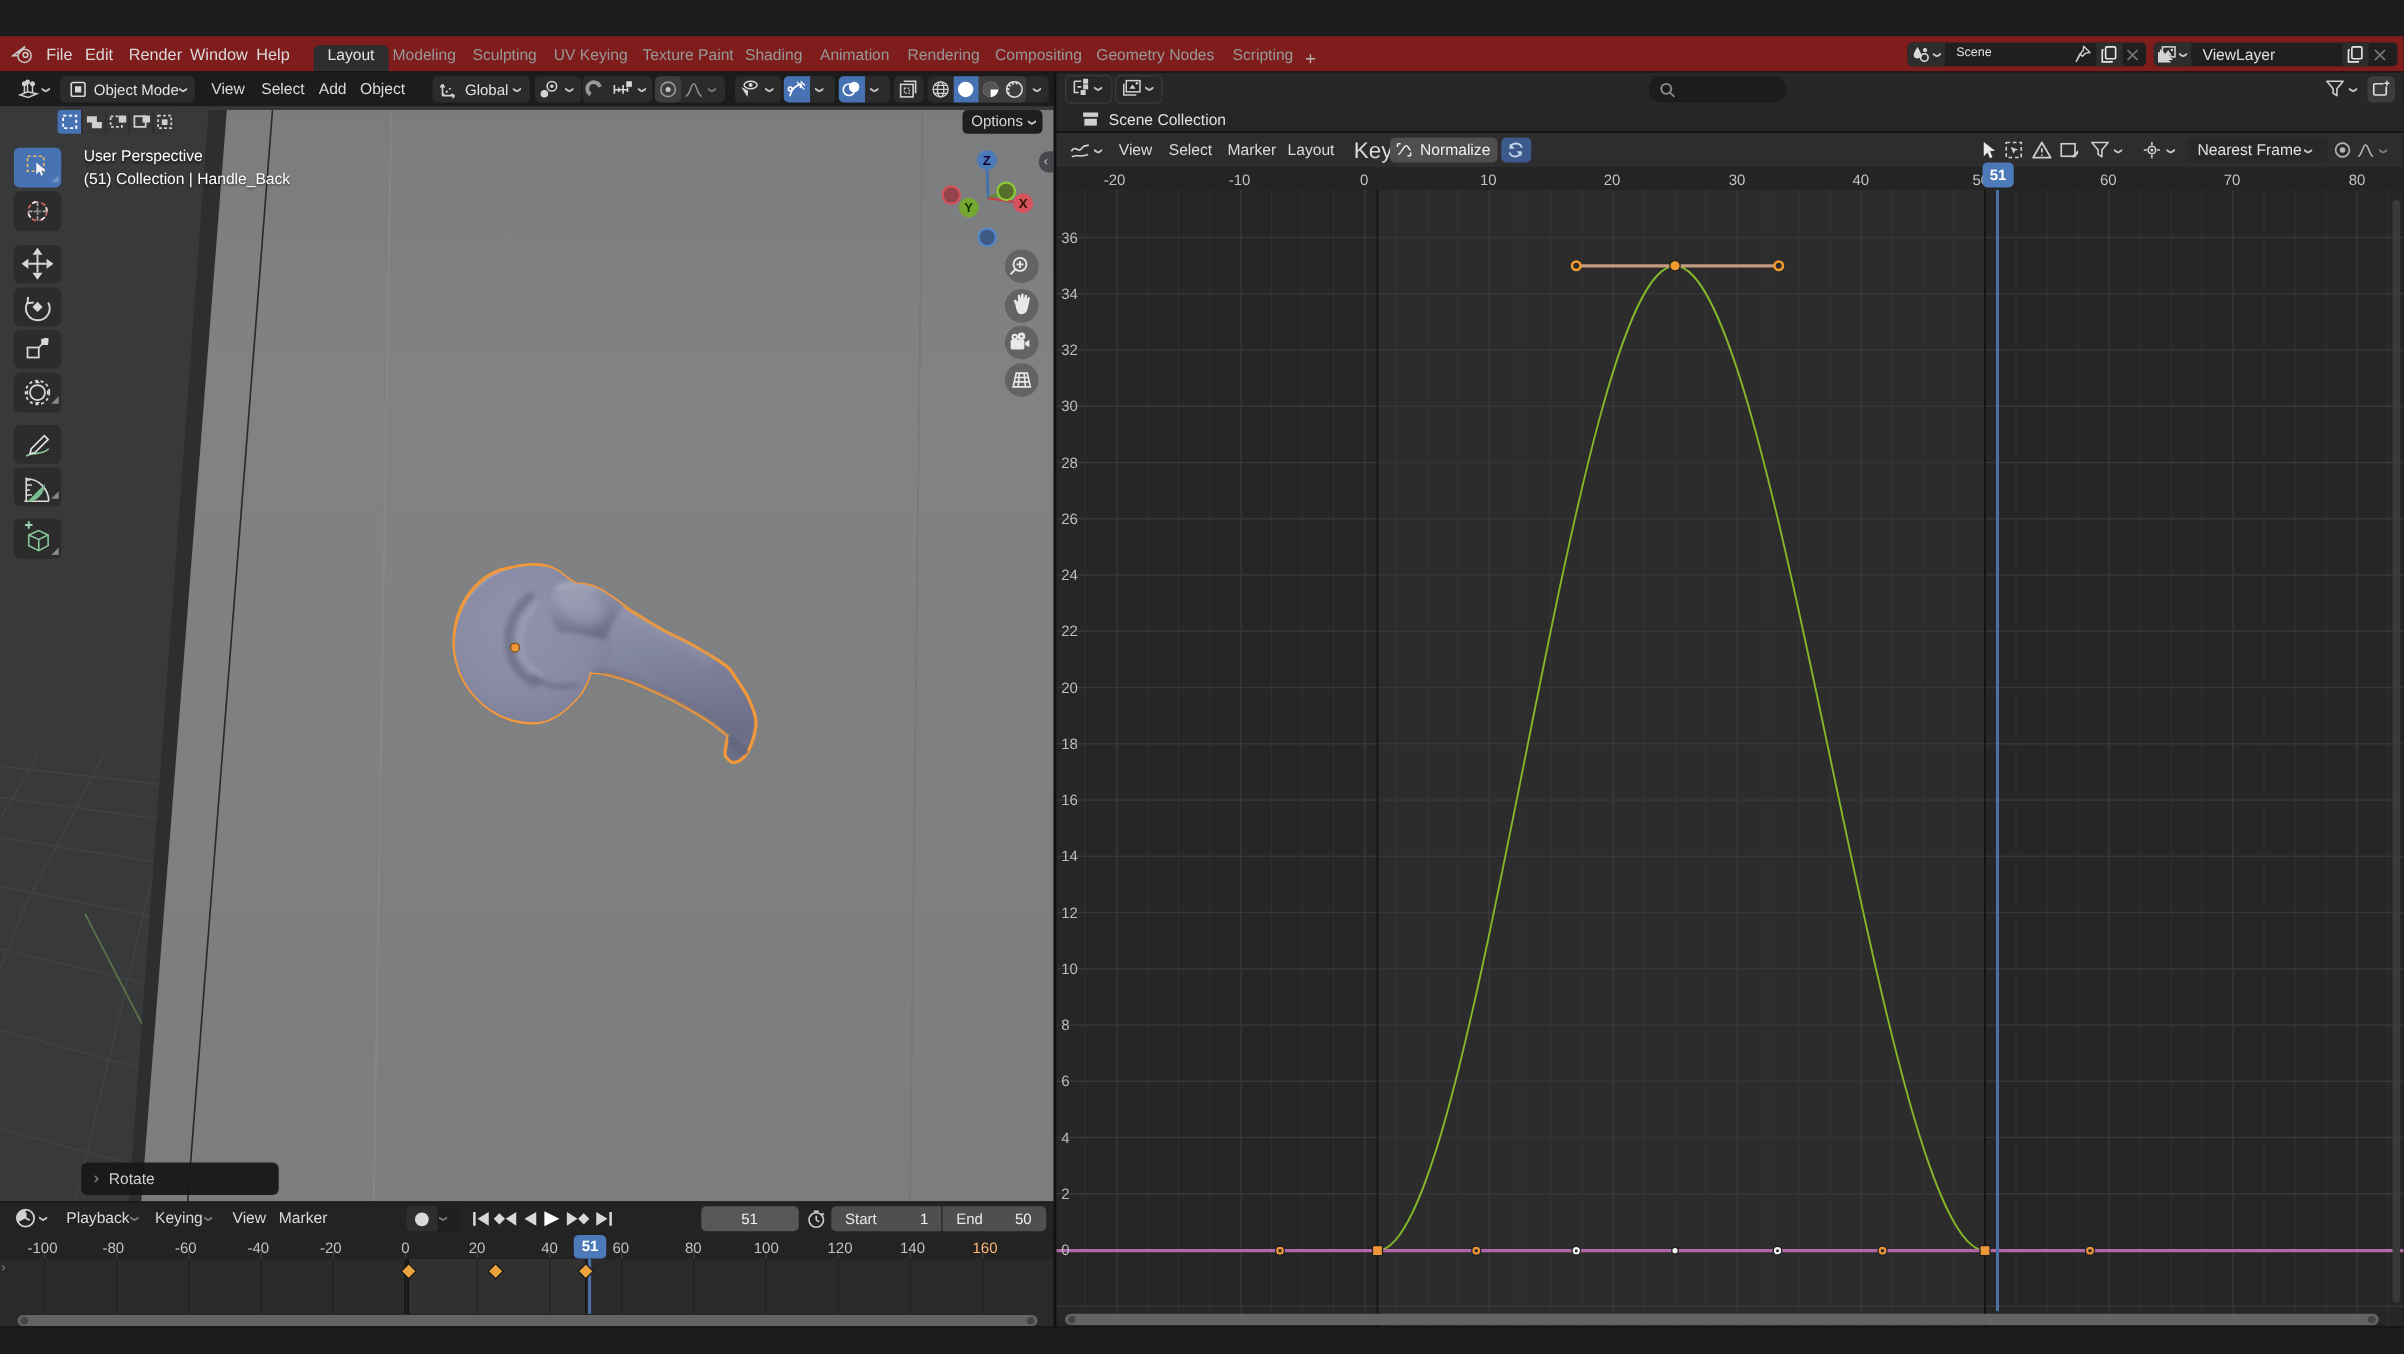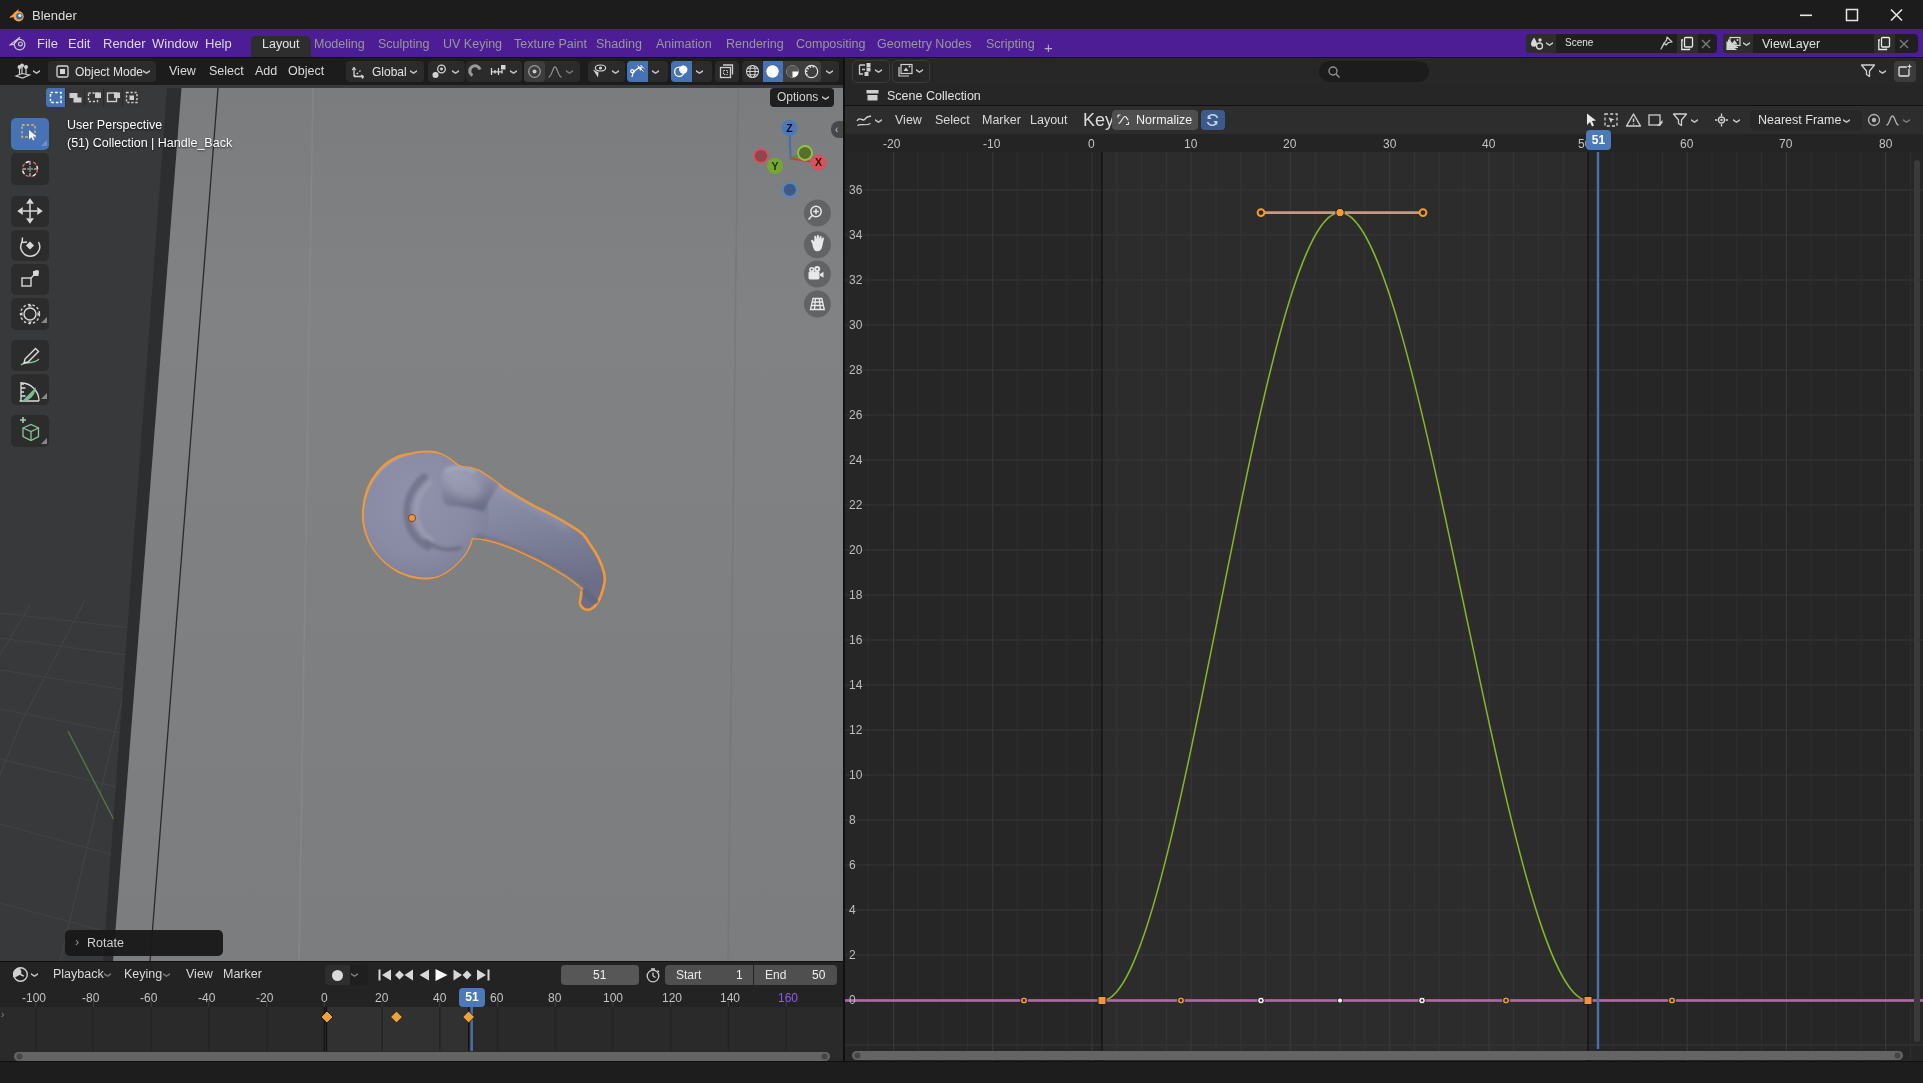--- a/index.html
+++ b/index.html
@@ -7,21 +7,21 @@
   font-family:"Liberation Sans", sans-serif; color:#d8d8d8; font-size:12px; }
 #root { position:relative; width:1923px; height:1083px; }
 .abs { position:absolute; }
 .txt { position:absolute; white-space:nowrap; }
 .chev { position:absolute; width:7px; height:4px; background:#c5c5c5;
   clip-path:polygon(0 0,50% 55%,100% 0,100% 45%,50% 100%,0 45%); }
 .chev.dim { background:#7a7a7a; }
 
 #titlebar { left:0; top:0; width:1923px; height:29px; background:#1c1c1c; }
 
-#menubar { left:0; top:29px; width:1923px; height:29px; background:#4c1d95; }
+#menubar { left:0; top:29px; width:1923px; height:29px; background:#7f1d1d; }
 .tab { position:absolute; top:7px; height:22px; line-height:17px; color:#989898;
   font-size:12.5px; padding:0 11px; border-radius:5px 5px 0 0; }
 .tab.active { background:#2e2e2e; color:#e3e3e3; }
 .menuitem { position:absolute; top:4px; height:21px; line-height:21px; color:#dadada; font-size:13px; }
 
 #vpheader { left:0; top:58px; width:843px; height:27px; background:#1c1c1c; }
 
 #viewport { left:0; top:85px; width:843px; height:877px; background:#38393b; overflow:hidden; }
 
 #tlheader { left:0; top:962px; width:843px; height:25px; background:#232323; }
@@ -36,35 +36,20 @@
 
 #statusbar { left:0; top:1062px; width:1923px; height:21px; background:#1b1b1b; color:#909090; }
 
 .vsep { position:absolute; background:#101010; }
 
 .field { position:absolute; background:#545454; border-radius:4px; }
 </style>
 </head>
 <body>
 <div id="root">
-  <div class="abs" id="titlebar">
-    <svg class="abs" style="left:9px;top:7px" width="16" height="16" viewBox="0 0 16 16">
-      <path d="M5.6 6.1 1 9.8 C 0.4 10.2 0.6 10.9 1.4 10.7 L 5 10 Z" fill="#ff9f3e"></path>
-      <path d="M9.9 2.1 4.3 6.5 8 8 Z" fill="#ff9f3e"></path>
-      <circle cx="9.6" cy="9.4" r="5.1" fill="#ff9f3e"></circle>
-      <circle cx="10.3" cy="9.2" r="3.2" fill="#2a6fae"></circle>
-      <circle cx="10.9" cy="8.5" r="1.6" fill="#dfeaf4"></circle>
-    </svg>
-    <div class="txt" style="left:32px;top:8px;font-size:13px;color:#dcdcdc">Blender</div>
-    <svg class="abs" style="left:1795px;top:7px" width="115" height="16" viewBox="0 0 115 16">
-      <rect x="5" y="7.5" width="12" height="1.6" fill="#e6e6e6"></rect>
-      <rect x="51.5" y="2.5" width="11" height="11" fill="none" stroke="#e6e6e6" stroke-width="1.5"></rect>
-      <path d="M96 2.5 107 13.5 M107 2.5 96 13.5" stroke="#e6e6e6" stroke-width="1.6"></path>
-    </svg>
-  </div>
   <div class="abs" id="menubar">
     <svg class="abs" style="left:9px;top:6px" width="18" height="17" viewBox="0 0 18 17">
       <g stroke="#c9c9c9" fill="none" stroke-width="1.2">
       <circle cx="10.6" cy="9.6" r="5.3"></circle>
       <circle cx="11.4" cy="8.9" r="1.9"></circle>
       <path d="M6 5.9 11 2.2 M6 5.9 1.2 9.7 5.4 9.4 M11 2.2 5.9 8.2"></path>
       </g>
     </svg>
     <div class="menuitem" style="left:37px">File</div>
     <div class="menuitem" style="left:68px">Edit</div>
@@ -546,21 +531,21 @@
     <div class="txt" style="left:198px;top:4px;color:#c3c3c3">-40</div>
     <div class="txt" style="left:256px;top:4px;color:#c3c3c3">-20</div>
     <div class="txt" style="left:321px;top:4px;color:#c3c3c3">0</div>
     <div class="txt" style="left:375px;top:4px;color:#c3c3c3">20</div>
     <div class="txt" style="left:433px;top:4px;color:#c3c3c3">40</div>
     <div class="txt" style="left:490px;top:4px;color:#c3c3c3">60</div>
     <div class="txt" style="left:548px;top:4px;color:#c3c3c3">80</div>
     <div class="txt" style="left:603px;top:4px;color:#c3c3c3">100</div>
     <div class="txt" style="left:662px;top:4px;color:#c3c3c3">120</div>
     <div class="txt" style="left:720px;top:4px;color:#c3c3c3">140</div>
-    <div class="txt" style="left:778px;top:4px;color:#8b5cf6">160</div>
+    <div class="txt" style="left:778px;top:4px;color:#fdba74">160</div>
     <div class="abs" style="left:459px;top:1px;width:26px;height:19px;background:#4c79b8;border-radius:4px;text-align:center;color:#fff;font-weight:bold;line-height:19px;">51</div>
   </div>
   <div class="abs" id="tlcanvas">
     <svg class="abs" style="left:0;top:0" width="843" height="55" viewBox="0 0 843 55">
       <rect x="326.5" y="0" width="142" height="44" fill="#313131"></rect>
       <g stroke="#232323" stroke-width="1.2">
         <path d="M35.7 0 V44 M93.4 0 V44 M151.2 0 V44 M208.9 0 V44 M266.6 0 V44 M382 0 V44 M439.8 0 V44 M497.5 0 V44 M555.2 0 V44 M612.9 0 V44 M670.7 0 V44 M728.4 0 V44 M786.1 0 V44"></path>
       </g>
       <path d="M324.3 0 V44" stroke="#141414" stroke-width="1.2"></path>
       <path d="M326.5 0 V44" stroke="#0f0f0f" stroke-width="1.2"></path>

